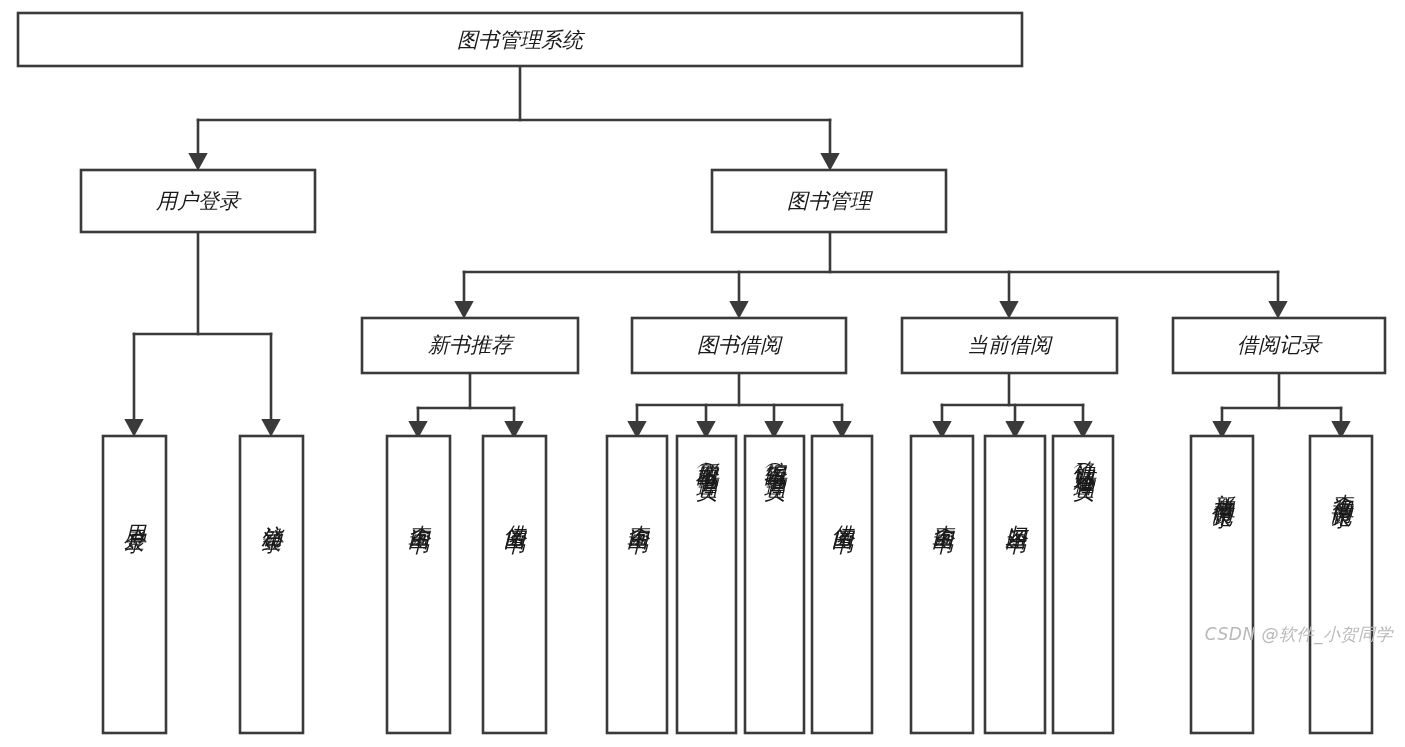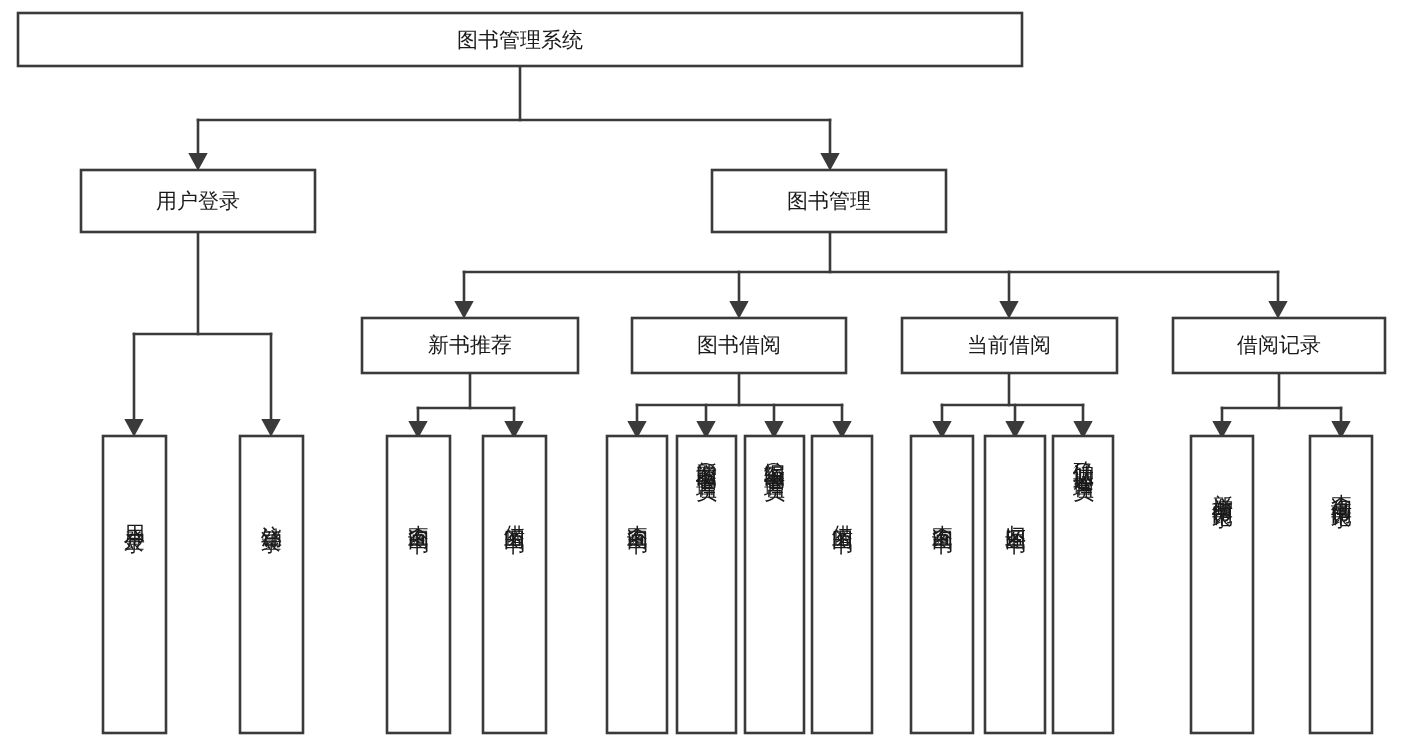--- a/index.html
+++ b/index.html
@@ -11,20 +11,21 @@
     width: 1405px;
     height: 747px;
     overflow: hidden;
     font-family: "DejaVu Sans", "Liberation Sans", sans-serif;
   }
   #diagram-root {
     position: relative;
     width: 1405px;
     height: 652px;
     background: #ffffff;
+    font-style: italic;
   }
   svg#flow-svg {
     position: absolute;
     left: 0;
     top: 0;
     width: 1405px;
     height: 747px;
     display: block;
   }
   .node-box {
@@ -211,14 +212,15 @@
   <div class="leaf-label" style="left:942px; top:508px;">查询图书</div>
 
   <div class="leaf-label" style="left:1015px; top:508px;">归还图书</div>
 
   <div class="leaf-label" style="left:1083px; top:444px;">确认归还（管理员）</div>
 
   <div class="leaf-label" style="left:1222px; top:477px;">新增借阅记录</div>
 
   <div class="leaf-label" style="left:1341px; top:477px;">查询借阅记录</div>
 
+  <div id="watermark">CSDN @软件_小贺同学</div>
 
 </div>
 
 </body></html>

